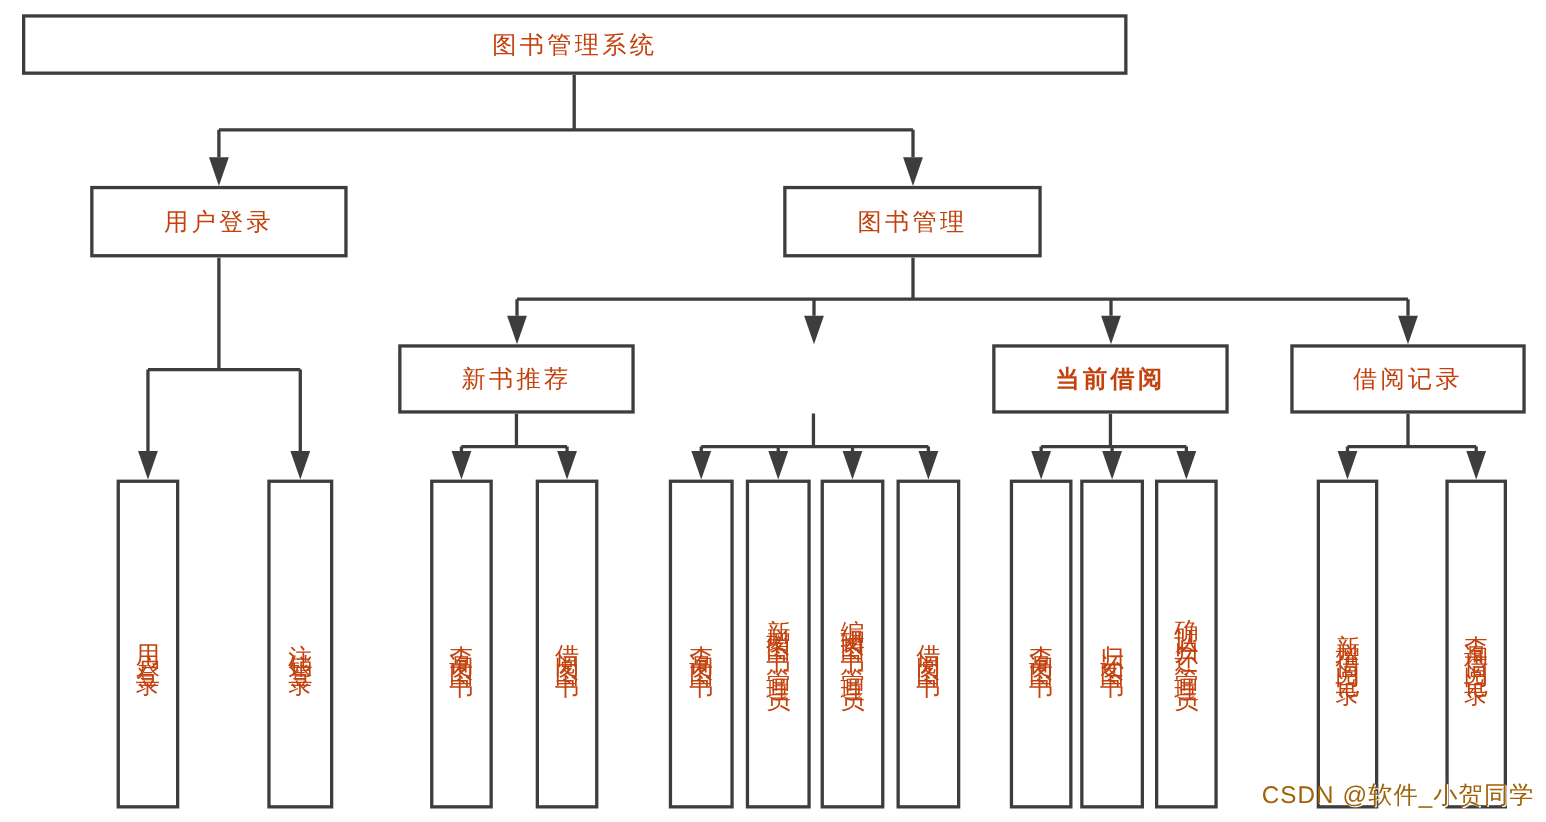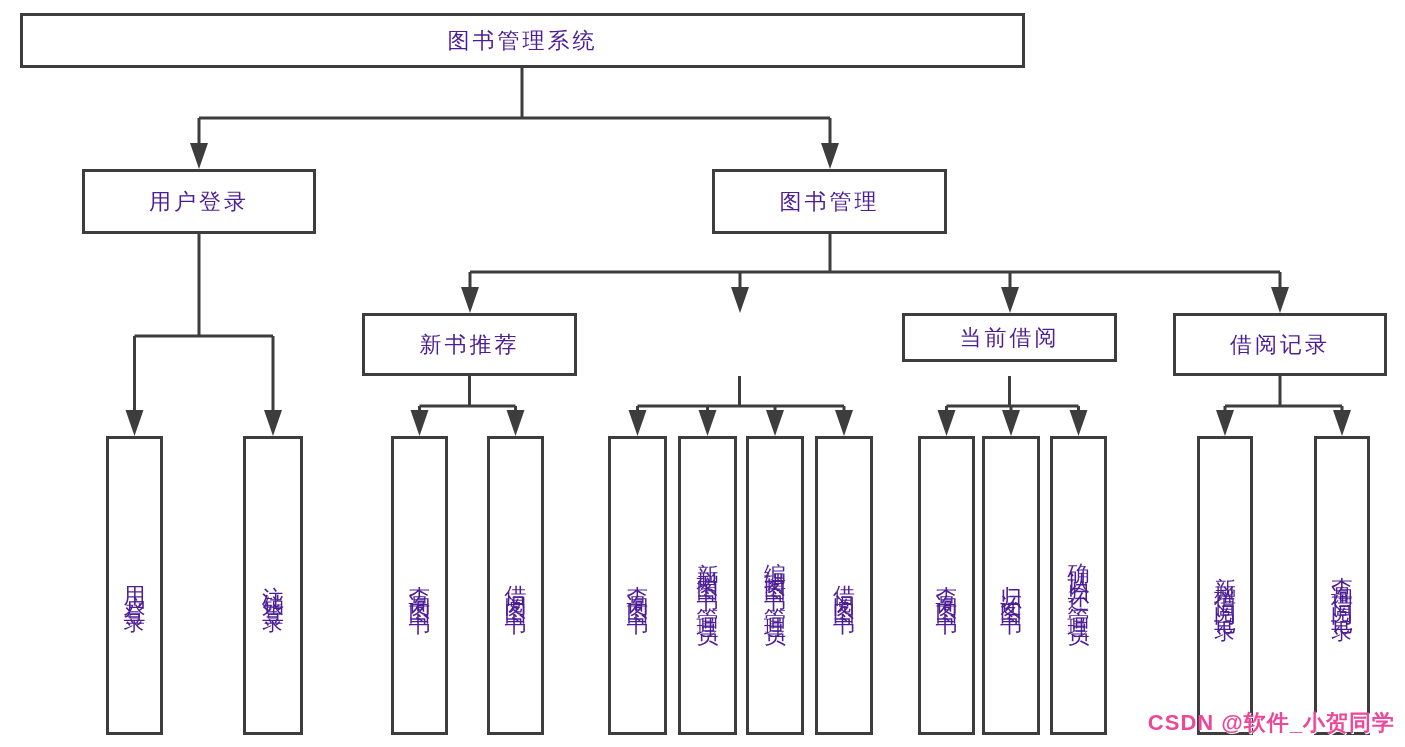--- a/index.html
+++ b/index.html
@@ -17,42 +17,41 @@
     width: 1405px; height: 747px;
   }
   .box {
     position: absolute;
     box-sizing: border-box;
     background: #ffffff;
     border: 3px solid #3d3d3d;
     display: flex;
     align-items: center;
     justify-content: center;
-    color: #4c1d95;
+    color: #c2410c;
     font-size: 22px;
     letter-spacing: 3px;
     white-space: nowrap;
   }
   .leaf {
     top: 436px;
     height: 299px;
     writing-mode: vertical-rl;
     text-orientation: mixed;
     letter-spacing: 9px;
     font-size: 22px;
   }
   .watermark {
     position: absolute;
     right: 10px;
     bottom: 9px;
-    color: #ec4899;
+    color: #a16207;
     font-size: 22px;
     letter-spacing: 1px;
     text-shadow: 1px 1px 0 #ffffff;
-    font-weight: bold;
   }
 </style>
 </head>
 <body>
 
 <div class="canvas">
 
   <svg class="connectors" viewBox="0 0 1405 747" xmlns="http://www.w3.org/2000/svg" aria-hidden="true">
     <g stroke="#3d3d3d" stroke-width="3" fill="none">
 
@@ -92,21 +91,21 @@
       <polygon points="1333,410 1351,410 1342,436"></polygon>
     </g>
   </svg>
 
   <div class="box" style="left:20px; top:13px; width:1005px; height:55px;">图书管理系统</div>
 
   <div class="box" style="left:82px; top:169px; width:234px; height:65px;">用户登录</div>
   <div class="box" style="left:362px; top:313px; width:215px; height:63px;">新书推荐</div>
 
   <div class="box" style="left:712px; top:169px; width:235px; height:65px;">图书管理</div>
-  <div class="box" style="left:902px; top:313px; width:215px; height:49px;">当前借阅</div>
+  <div class="box" style="left:902px; top:313px; width:215px; height:63px;font-weight:bold;">当前借阅</div>
   <div class="box" style="left:1173px; top:313px; width:214px; height:63px;">借阅记录</div>
 
   <div class="box leaf" style="left:106px; width:57px;">用户登录</div>
   <div class="box leaf" style="left:243px; width:60px;">注销登录</div>
 
   <div class="box leaf" style="left:391px; width:57px;">查询图书</div>
   <div class="box leaf" style="left:487px; width:57px;">借阅图书</div>
 
   <div class="box leaf" style="left:608px; width:59px;">查询图书</div>
   <div class="box leaf" style="left:678px; width:59px;">新增图书（管理员）</div>

